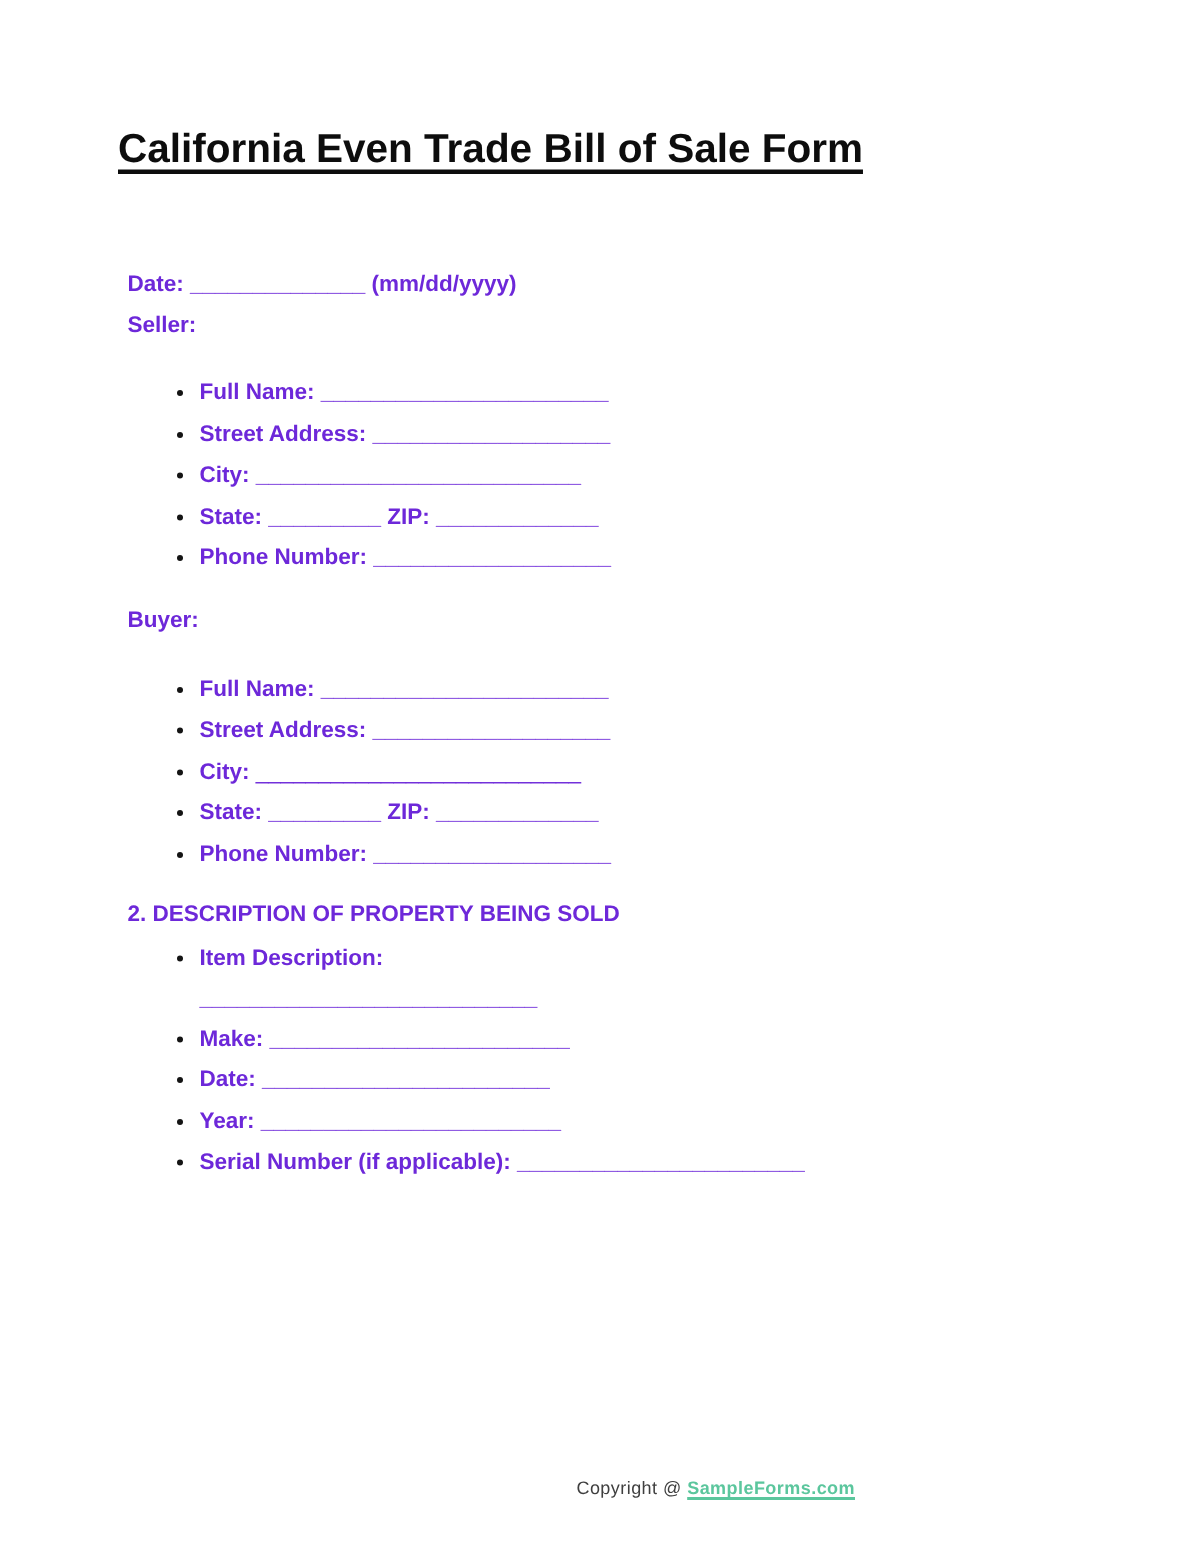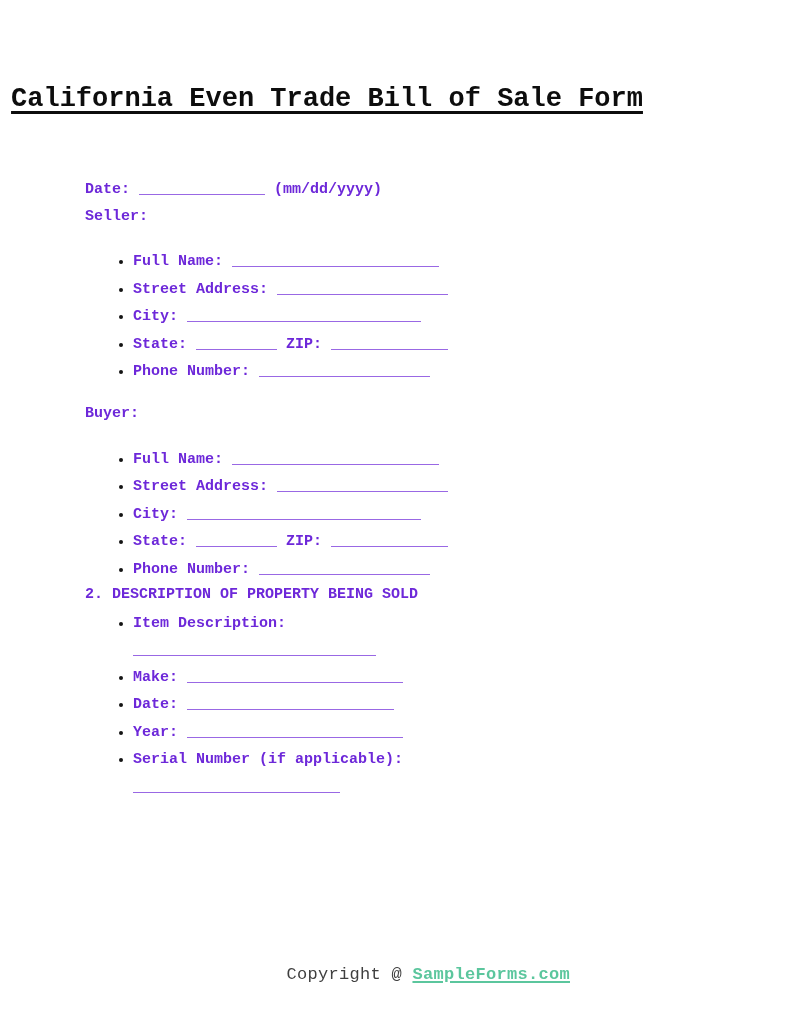--- a/index.html
+++ b/index.html
@@ -7,21 +7,20 @@
   body {
     width: 793px; height: 1031px;
     font-family: "Liberation Sans", sans-serif;
     color: #141414;
   }
   .page {
     position: relative;
     width: 654px; height: 1031px;
     background: #ffffff;
     overflow: hidden;
-    font-family: Liberation Mono, monospace;
   }
   h1.title {
     padding-top: 82px;
     text-align: center;
     font-size: 27px;
     line-height: 34px;
     font-weight: 700;
     color: #0d0d0d;
   }
   h1.title .title-text {
@@ -34,39 +33,39 @@
     margin-right: 50px;
     font-size: 15px;
     font-weight: 700;
     color: #6d28d9;
   }
   .line { line-height: 20px; }
   .date-line { margin-top: 64px; }
   .sec-heading-1 { margin-top: 24px; }
   .party-label-seller { margin-top: 7px; }
   .party-label-buyer { margin-top: 18px; }
-  .sec-heading-2 { margin-top: 2px; }
+  .sec-heading-2 { margin-top: 17px; }
   ul.field-list {
     list-style: disc outside;
     padding-left: 48px;
     margin-top: 21px;
   }
   ul.field-list.buyer-list { margin-top: 22px; }
   ul.field-list.desc-list { margin-top: 5px; }
   ul.field-list li { line-height: 27.5px; }
   ul.field-list li::marker { color: #141414; font-size: 0.85em; }
   .blank { white-space: nowrap; }
   .blank.thin { font-weight: 400; }
   .desc-line { line-height: 26px; white-space: nowrap; }
   .desc-line.first { margin-top: 7px; }
   .footer {
     position: absolute;
     right: 84px;
-    bottom: 47px;
-    font-size: 17px;
+    bottom: 32px;
+    font-size: 12px;
     font-weight: 400;
     color: #3f3f3f;
     letter-spacing: 0.3px;
   }
   .footer .brand-link {
     color: #5BC69D;
     font-weight: 700;
     text-decoration: underline;
     text-decoration-thickness: 2px;
     text-underline-offset: 2px;

